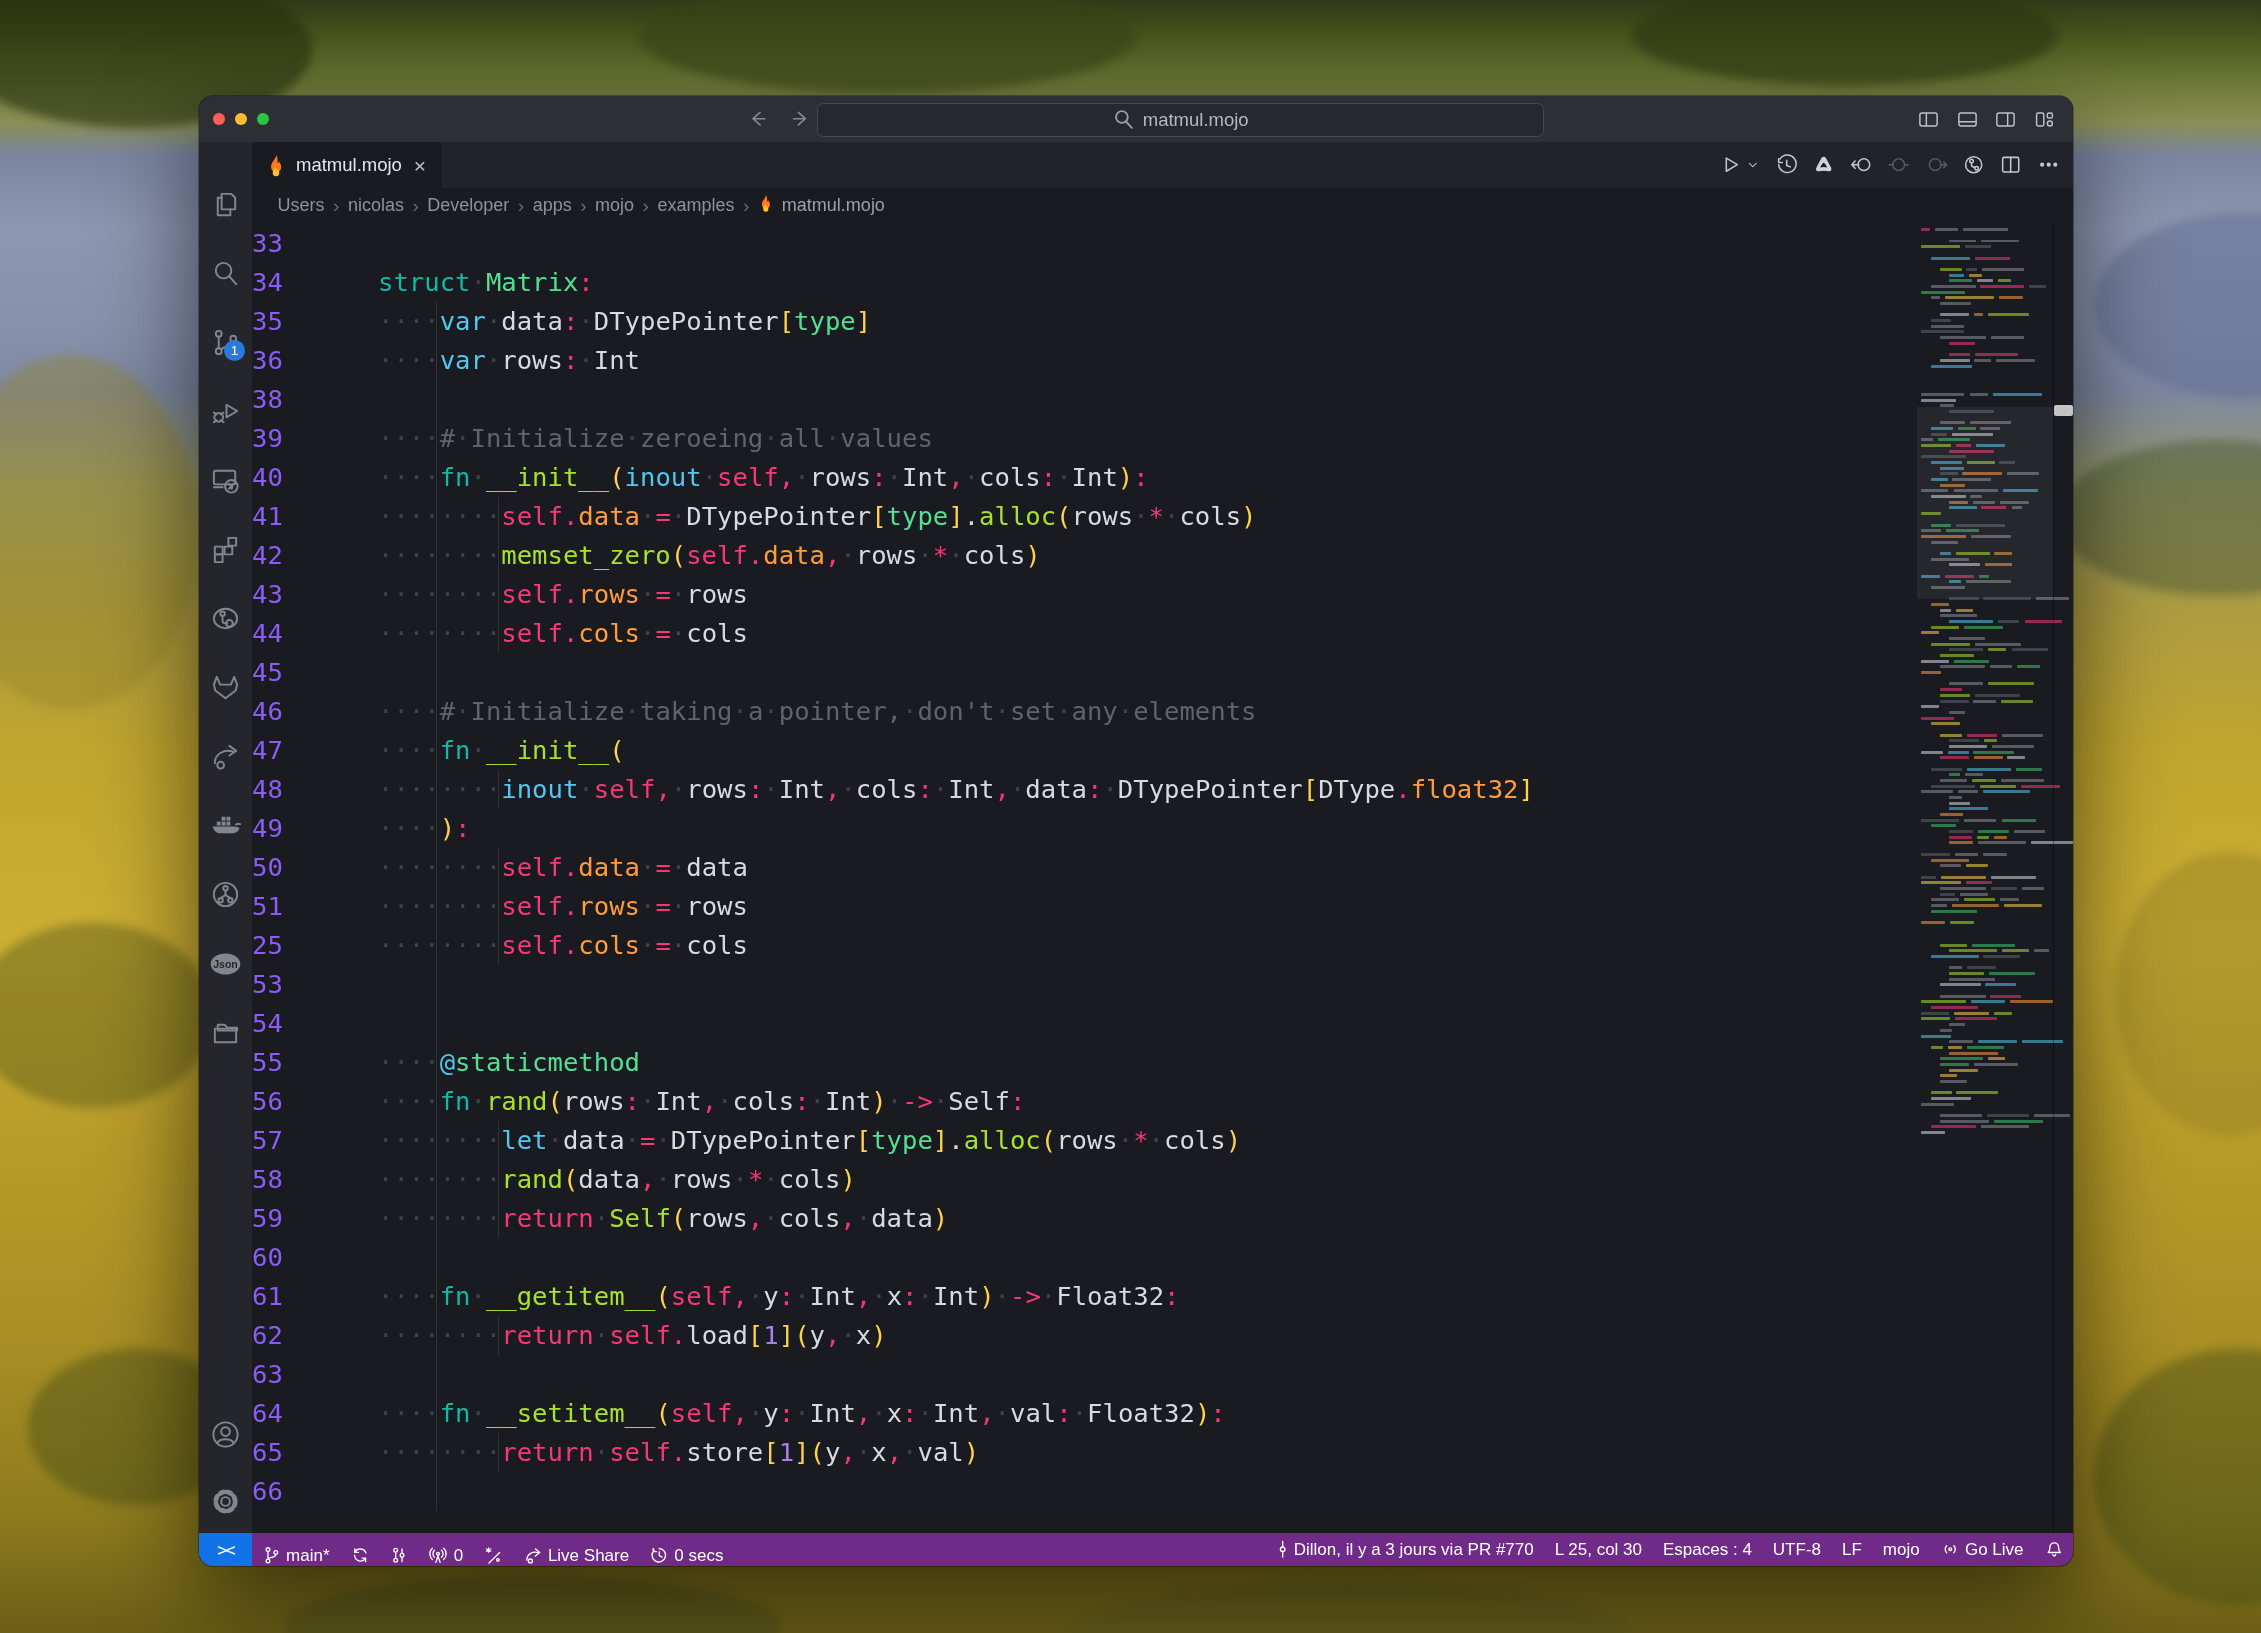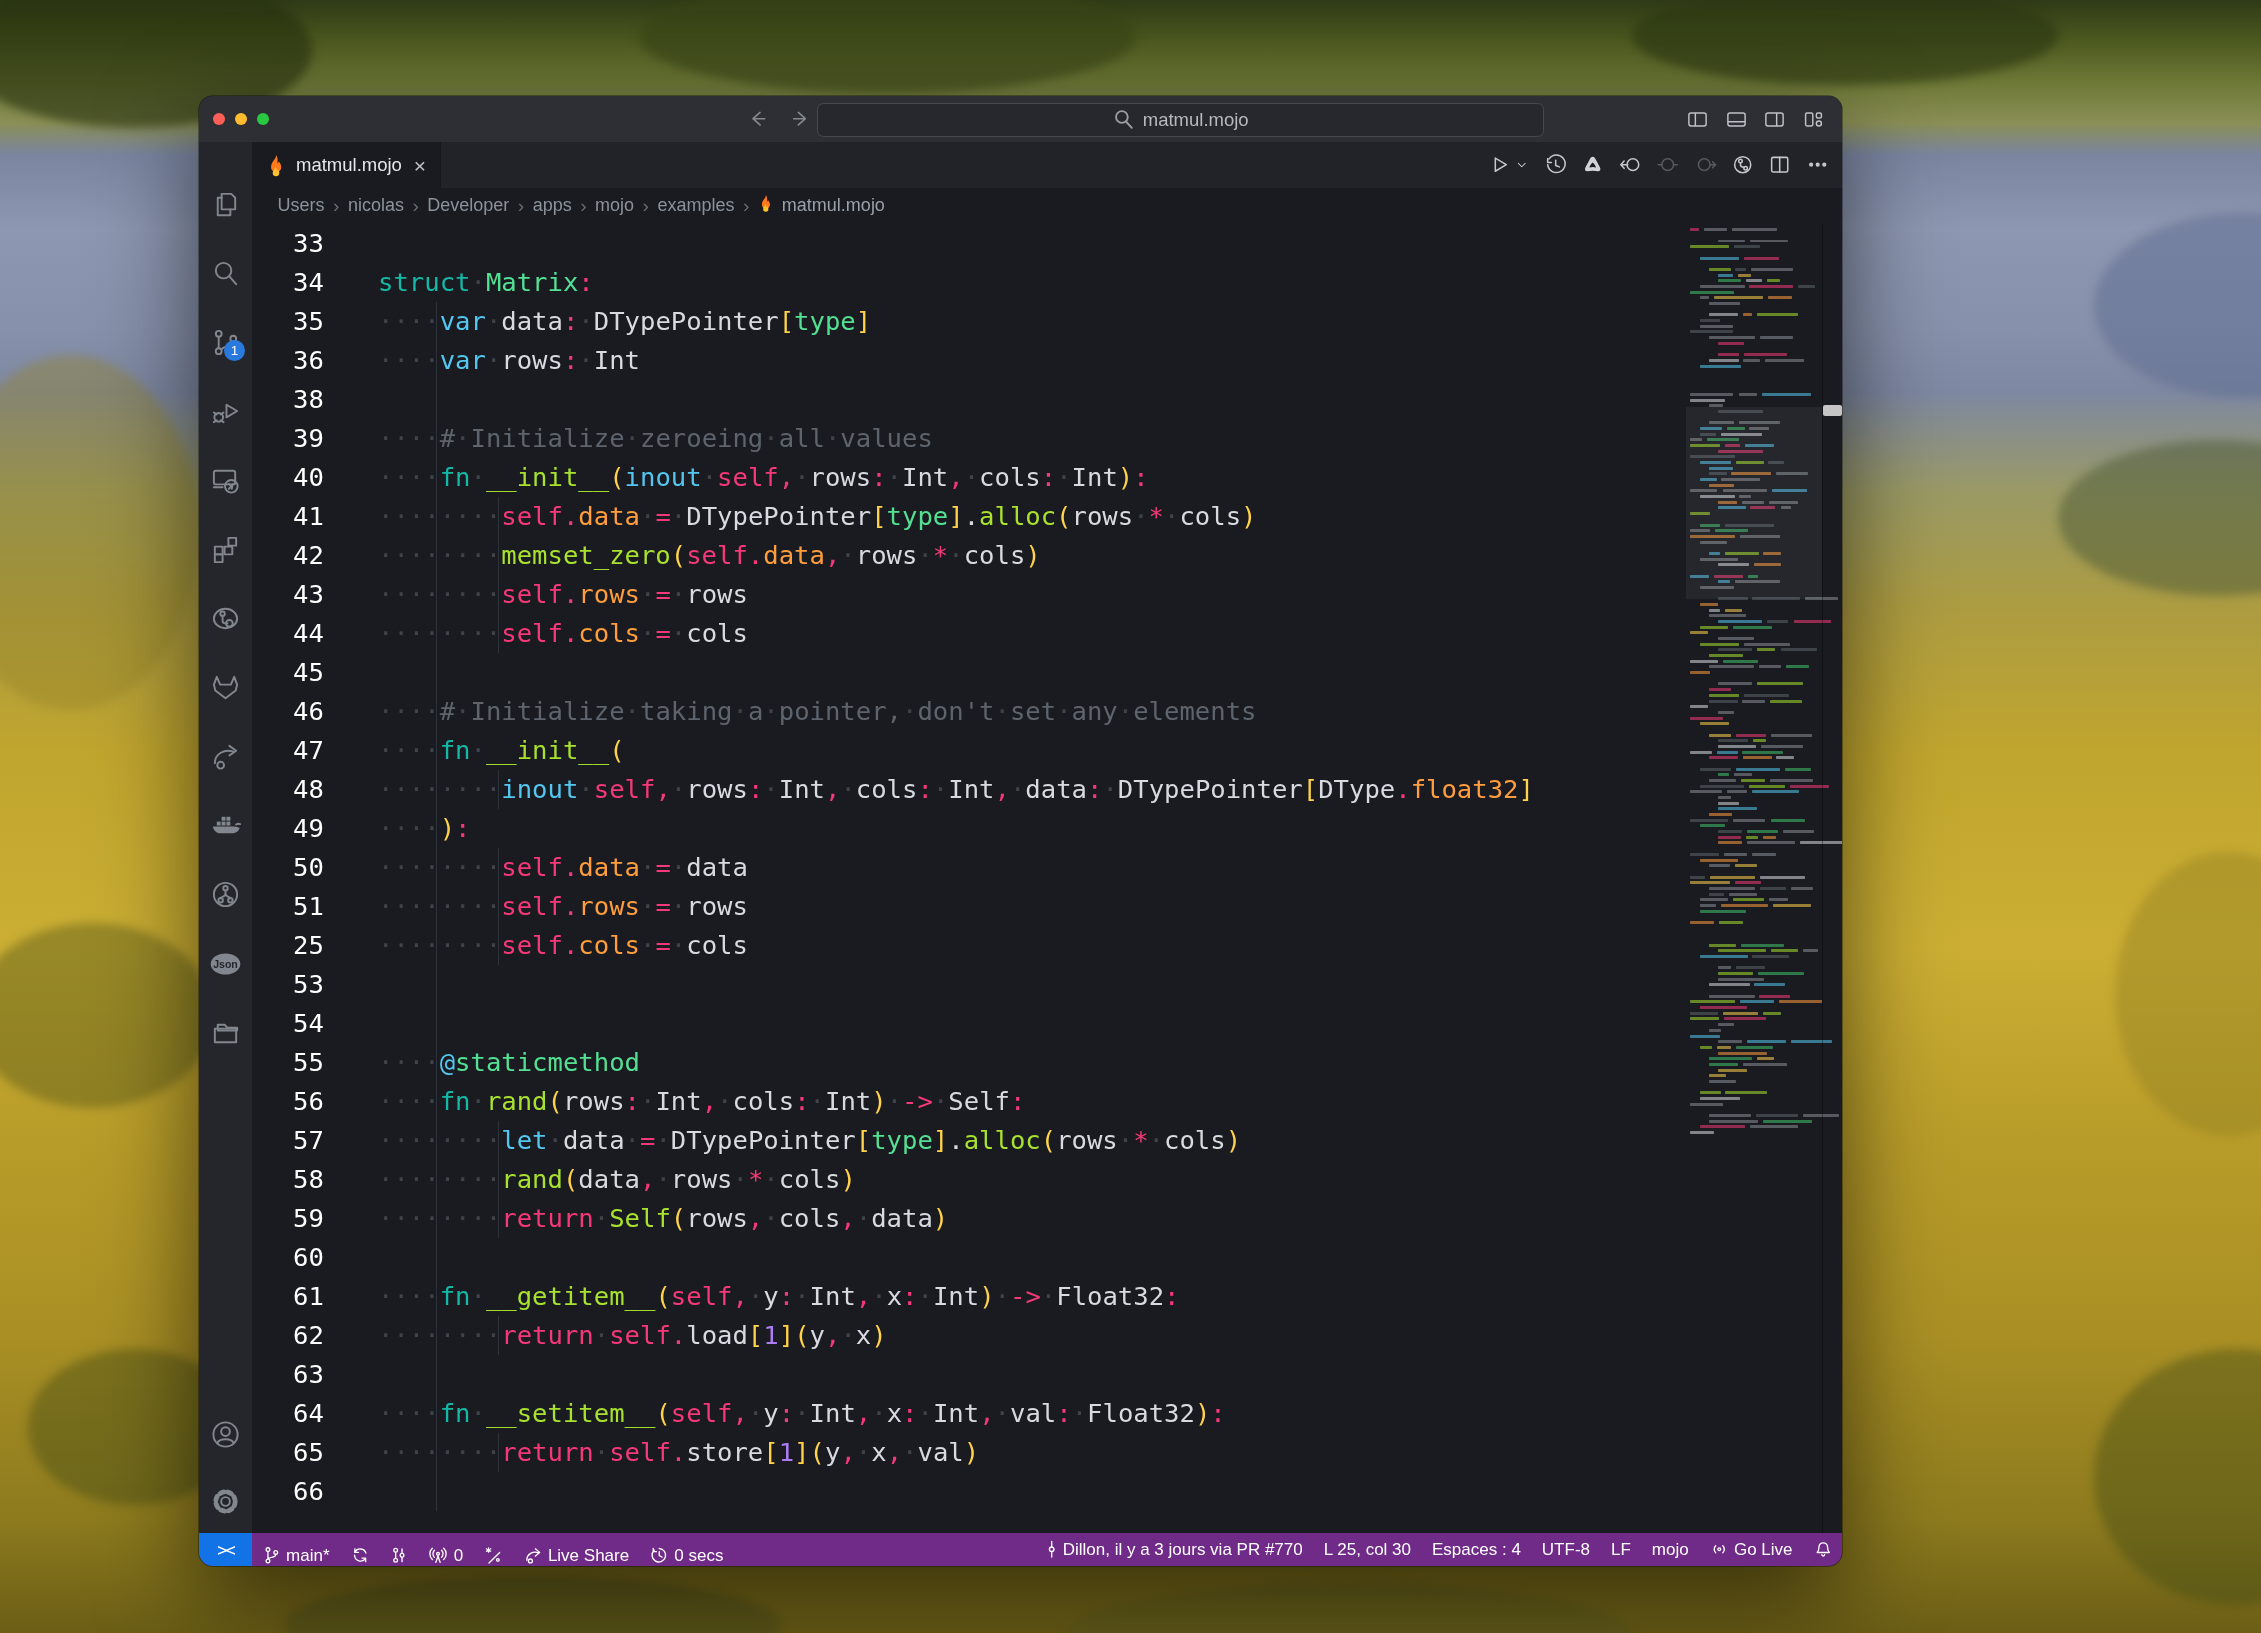--- a/index.html
+++ b/index.html
@@ -6,21 +6,21 @@
     font-family:"Liberation Sans",sans-serif;-webkit-font-smoothing:antialiased;}
   
   .wall{position:absolute;inset:0;background:
     linear-gradient(180deg,#2f3a17 0%,#4c591f 2.5%,#6d7836 5%,#8a8f55 7.5%,
       #7a85a0 9.5%,#8d97b1 14%,#8791ab 20%,#7e88a2 24%,
       #9a9a66 30%,#ac9c42 37%,
       #c0a52e 46%,#cbae33 58%,#b89c29 70%,
       #a98f24 82%,#8d7b1e 93%,#6b5e16 100%);}
   .blob{position:absolute;border-radius:50%;filter:blur(5px);}
   
-  .win{position:absolute;left:199px;top:96px;width:1643px;height:1470px;
+  .win{position:absolute;left:199px;top:96px;width:1874px;height:1470px;
     background:#1a1b20;border-radius:14px;overflow:hidden;
     box-shadow:0 32px 99px rgba(0,0,0,.6),0 0 0 0.7px rgba(0,0,0,.45);}
   .titlebar{position:absolute;left:0;top:0;right:0;height:46px;background:#2d2f34;
     border-bottom:0.7px solid #202226;display:flex;align-items:center;}
   .lights{display:flex;gap:10px;margin-left:14px;}
   .light{width:12px;height:12px;border-radius:50%;}
   .nav{position:absolute;left:547px;top:0;height:46px;display:flex;align-items:center;gap:20px;color:#84888f;}
   .searchbox{position:absolute;left:618px;top:7px;width:725px;height:32px;background:#26282d;
     border:0.7px solid #47494e;border-radius:6.4px;display:flex;align-items:center;justify-content:center;
     gap:7px;color:#b6b9bf;font-size:18.5px;}
@@ -40,21 +40,21 @@
     display:flex;flex-direction:column;align-items:center;padding-top:28px;box-sizing:border-box;}
   .aicon{width:53px;height:69px;display:flex;align-items:center;justify-content:center;position:relative;}
   .ic{width:31px;height:31px;stroke:#82878f;fill:none;stroke-width:2;stroke-linecap:round;stroke-linejoin:round;}
   .badge{position:absolute;right:7px;bottom:15.6px;min-width:21px;height:21px;border-radius:10.6px;
     background:#2a7ade;color:#fff;font-size:13.5px;display:flex;align-items:center;justify-content:center;}
   .spacer{flex:1;}
   
   .editor{position:absolute;left:53px;top:128px;right:0;bottom:33px;background:#1a1b20;
     font-family:"DejaVu Sans Mono",monospace;font-size:25.6px;}
   .line{position:relative;height:39px;line-height:39px;white-space:pre;}
-  .ln{position:absolute;left:12px;width:89px;text-align:center;color:#ffffff;}
+  .ln{position:absolute;left:0;width:89px;text-align:left;color:#8b5cf6;}
   .code{position:absolute;left:126px;}
   .guide{position:absolute;top:0;bottom:0;width:0.7px;background:#2e323a;}
   .dot{color:#3d424b;}
   .k{color:#14b8a6}.t{color:#53e093}.f{color:#a8e22e}.b{color:#53c7f0}
   .p{color:#f53877}.o{color:#ff9d3c}.y{color:#ffd24a}.n{color:#ac7df5}
   .c{color:#5d646e}.w{color:#d7dae0}
   
   .minimap{position:absolute;right:20px;top:0;width:136px;height:965px;}
   .mrow{position:absolute;height:2.8px;border-radius:0.7px;}
   .mslider{position:absolute;left:0;right:0;background:rgba(255,255,255,.055);}

